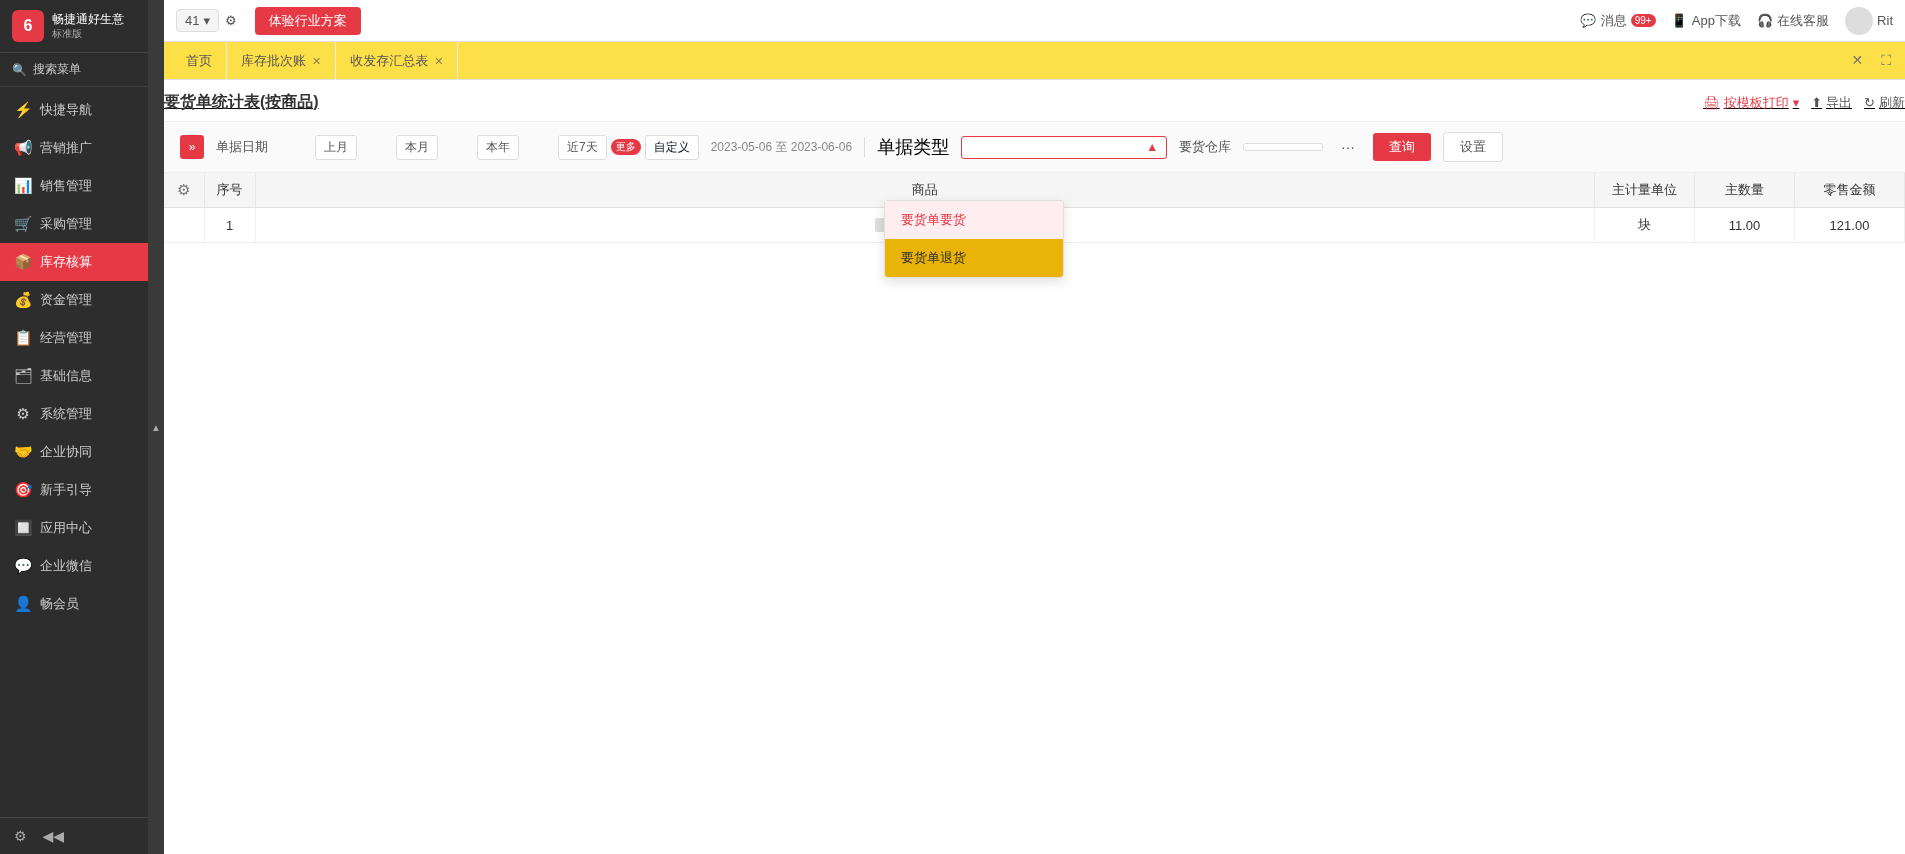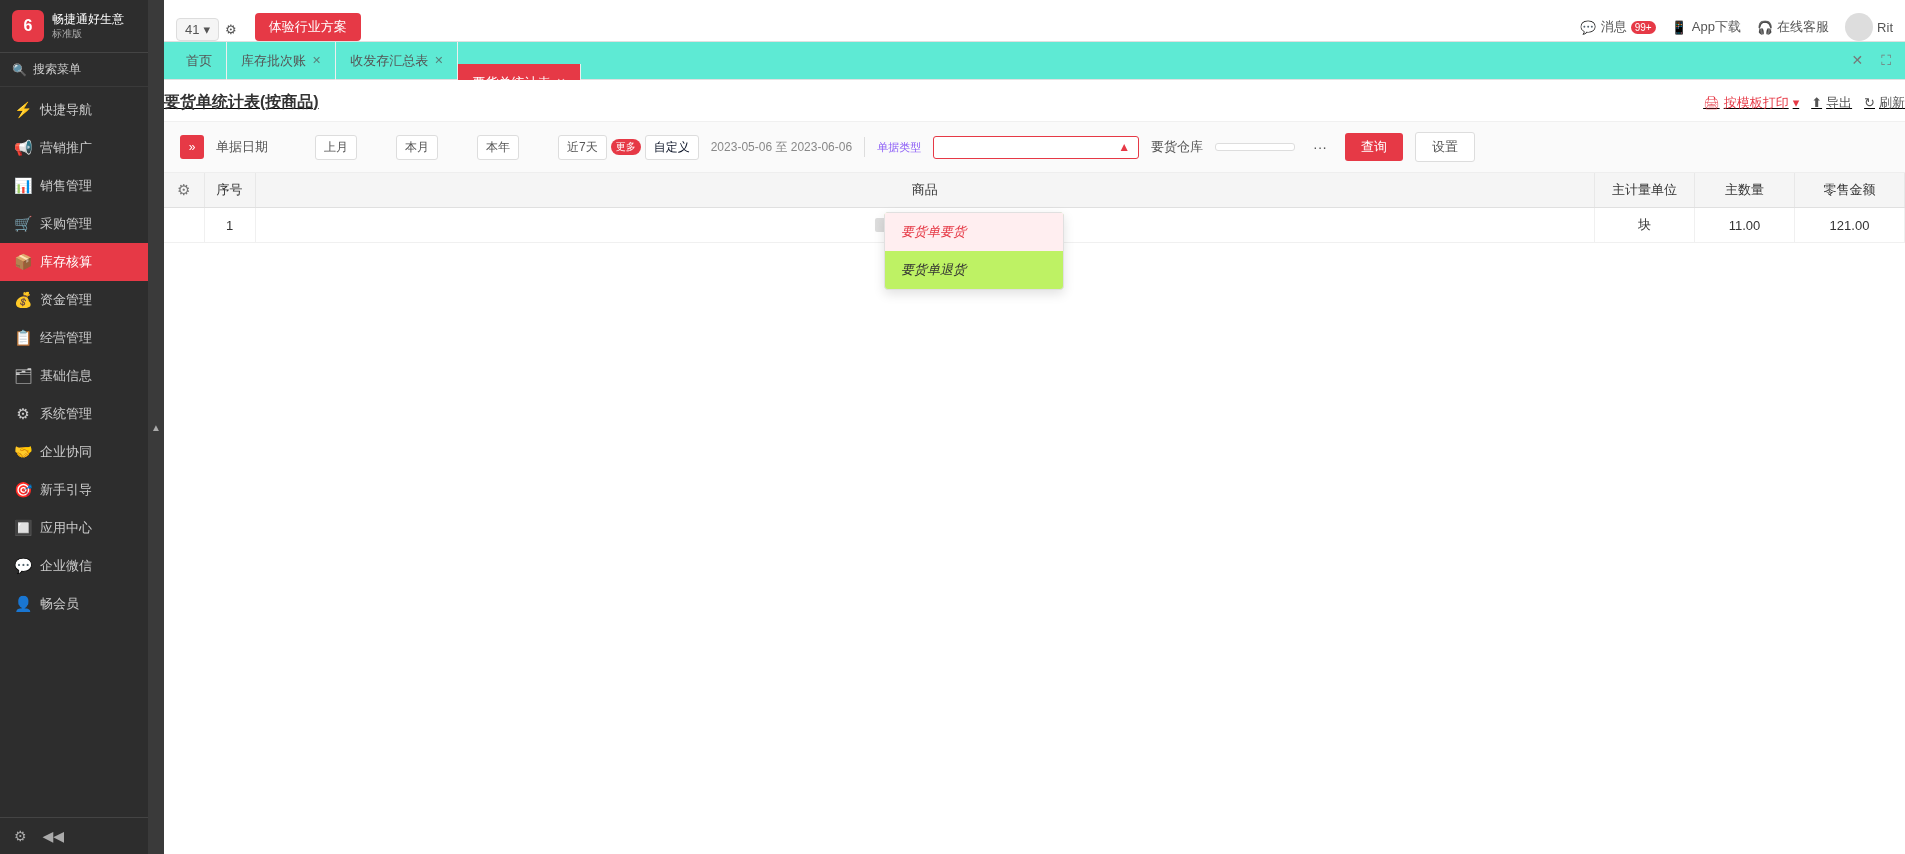--- a/index.html
+++ b/index.html
@@ -98,21 +98,21 @@
       flex-direction: column;
       background: #f5f5f5;
       overflow: hidden;
     }
 
     
     .top-header {
       height: 42px;
       background: white;
       display: flex;
-      align-items: flex-end;
+      align-items: center;
       padding: 0 12px;
       border-bottom: 1px solid #e0e0e0;
       gap: 10px;
       flex-shrink: 0;
     }
     .header-store {
       display: flex;
       align-items: center;
       gap: 6px;
       color: #555;
@@ -165,23 +165,22 @@
     .avatar {
       width: 28px;
       height: 28px;
       background: #ddd;
       border-radius: 50%;
     }
 
     
     .tab-bar {
       height: 38px;
-      background: #5eead4;
-      display: flex;
-      align-items: center;
+      background: #fde047;
+      display: flex;
       border-bottom: 1px solid #e0e0e0;
       padding: 0 8px;
       gap: 0;
       flex-shrink: 0;
       position: relative;
       font-family: Liberation Serif, serif;
     }
     .tab {
       display: flex;
       align-items: center;
@@ -324,22 +323,22 @@
       font-size: 12px;
       color: #888;
     }
     .filter-sep {
       width: 1px;
       height: 20px;
       background: #ddd;
       flex-shrink: 0;
     }
     .filter-type-label {
-      color: #8b5cf6;
-      font-size: 11px;
+      color: #000000;
+      font-size: 18px;
       flex-shrink: 0;
       text-align: right;
     }
     .filter-type-input {
       display: flex;
       align-items: center;
       border: 1px solid #e63946;
       border-radius: 3px;
       padding: 3px 8px;
       min-width: 160px;
@@ -398,29 +397,28 @@
       padding: 5px 16px;
       border-radius: 3px;
       cursor: pointer;
       font-size: 13px;
       flex-shrink: 0;
     }
 
     
     .dropdown-overlay {
       position: absolute;
-      top: 132px;
+      top: 120px;
       left: 720px;
       z-index: 100;
-      background: #bef264;
+      background: #eab308;
       border: 1px solid #e0e0e0;
       border-radius: 4px;
       box-shadow: 0 4px 12px rgba(0,0,0,0.12);
       min-width: 180px;
-      font-style: italic;
     }
     .dropdown-item {
       padding: 10px 16px;
       cursor: pointer;
       font-size: 13px;
       color: #333;
     }
     .dropdown-item.selected { background: #ffeef0; color: #e63946; }
 
     

